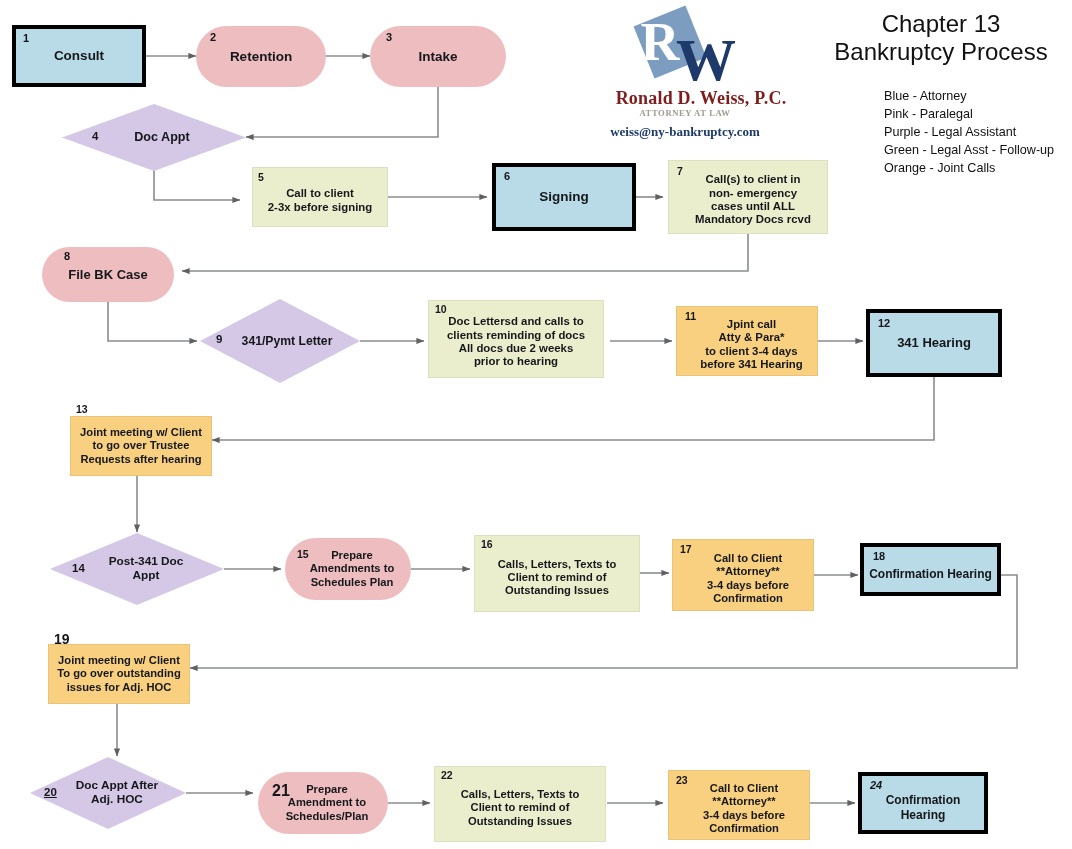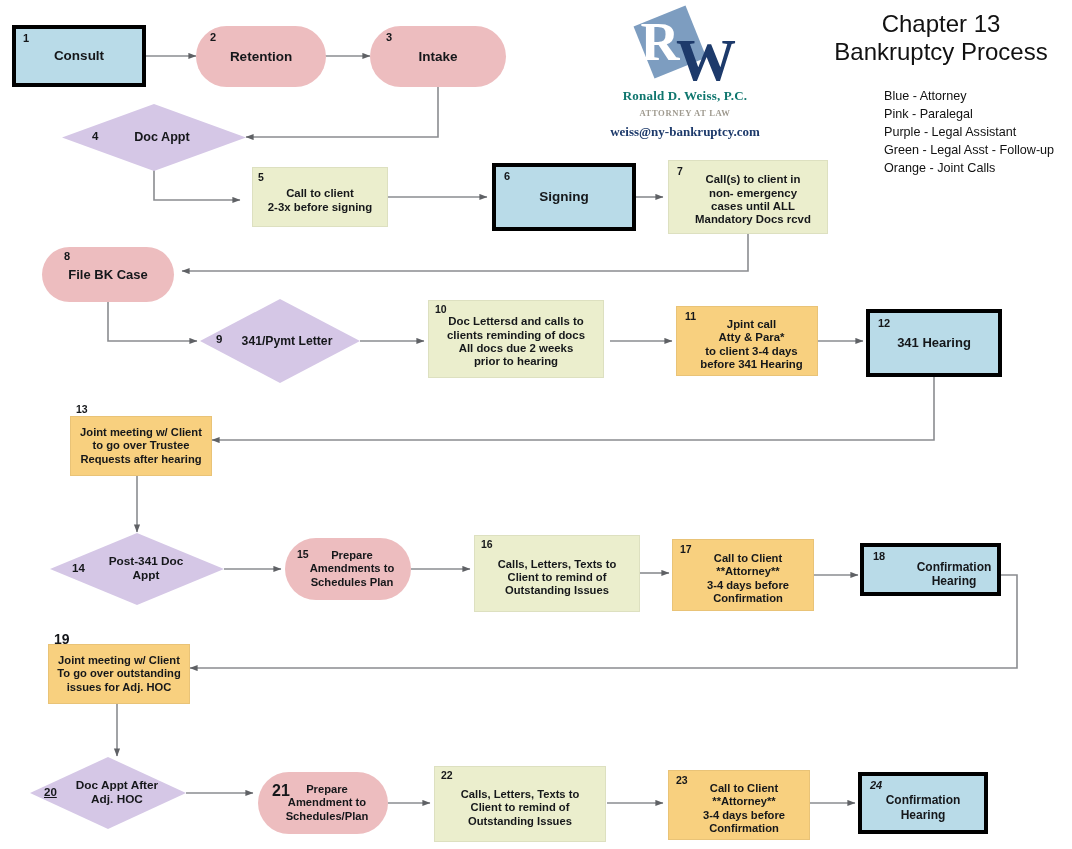--- a/index.html
+++ b/index.html
@@ -51,23 +51,23 @@
   
   .c-blue{background:#b9dbe8;}
   .c-pink{background:#edbdbf;}
   .c-green{background:#ebeecd;}
   .c-orange{background:#f8d07f;}
 
   
   #logo{position:absolute;left:560px;top:2px;width:250px;height:150px;z-index:5;}
   #logo .mark{position:absolute;left:66px;top:2px;width:120px;height:82px;}
   #logo .firm{
-    position:absolute;left:0;top:86px;width:250px;text-align:center;
+    position:absolute;left:16px;top:86px;width:250px;text-align:center;
     font-family:"Liberation Serif","DejaVu Serif",serif;
-    font-weight:bold;font-size:13px;color:#0f766e;letter-spacing:0.2px;
+    font-weight:bold;font-size:18px;color:#7f1d1d;letter-spacing:0.2px;
   }
   #logo .sub{
     position:absolute;left:0;top:106px;width:250px;text-align:center;
     font-family:"Liberation Serif","DejaVu Serif",serif;
     font-weight:bold;font-size:8.6px;color:#9f9a8f;letter-spacing:0.6px;
   }
   #logo .mail{
     position:absolute;left:0;top:122px;width:250px;text-align:center;
     font-family:"Liberation Serif","DejaVu Serif",serif;
     font-weight:bold;font-size:13px;color:#1d3a6b;
@@ -275,21 +275,21 @@
   </div>
 
   <div class="node rect c-orange" style="left:672px;top:539px;width:142px;height:72px;font-size:11.2px;white-space:pre-line;">
     <span class="num" style="left:7px;top:3px;font-size:10.5px;">17</span>
     <span class="lbl" style="margin-top:7px;margin-left:10px;">Call to Client
 **Attorney**
 3-4 days before
 Confirmation</span>
   </div>
 
-  <div class="node rect heavy c-blue" style="left:860px;top:543px;width:141px;height:53px;font-size:12px;padding-left:47px;">
+  <div class="node rect heavy c-blue" style="left:860px;top:543px;width:141px;height:53px;font-size:12px;">
     <span class="num" style="left:9px;top:3px;font-size:11px;">18</span>
     <span class="lbl" style="margin-top:9px;">Confirmation Hearing</span>
   </div>
 
   <div class="node rect c-orange" style="left:48px;top:644px;width:142px;height:60px;font-size:11.2px;white-space:pre-line;">
     <span class="num" style="left:5px;top:-14px;font-size:14px;">19</span>
     <span class="lbl">Joint meeting w/ Client
 To go over outstanding
 issues for Adj. HOC</span>
   </div>

